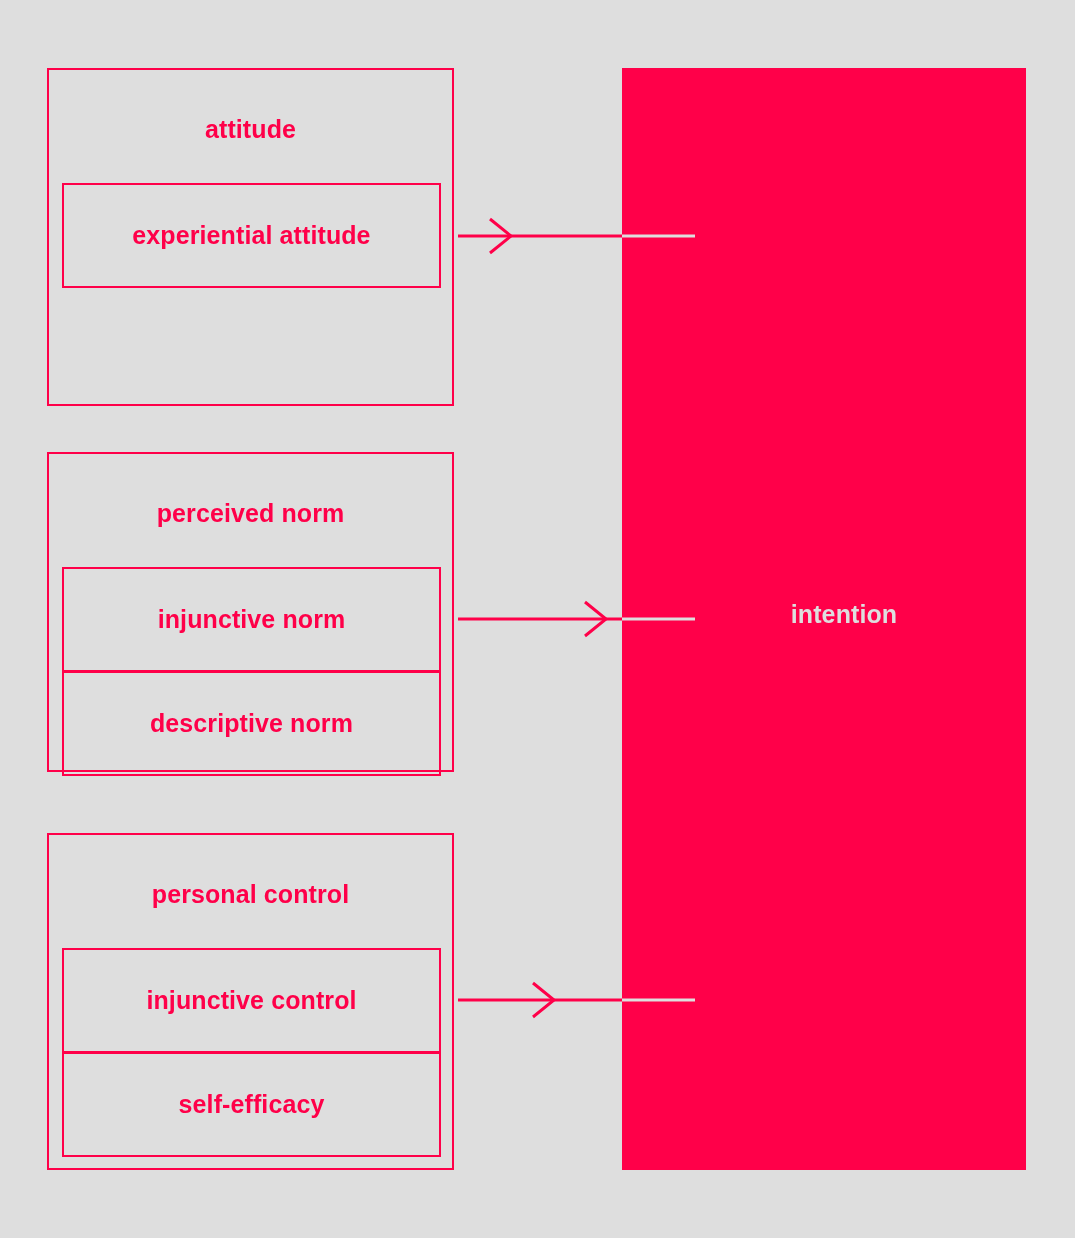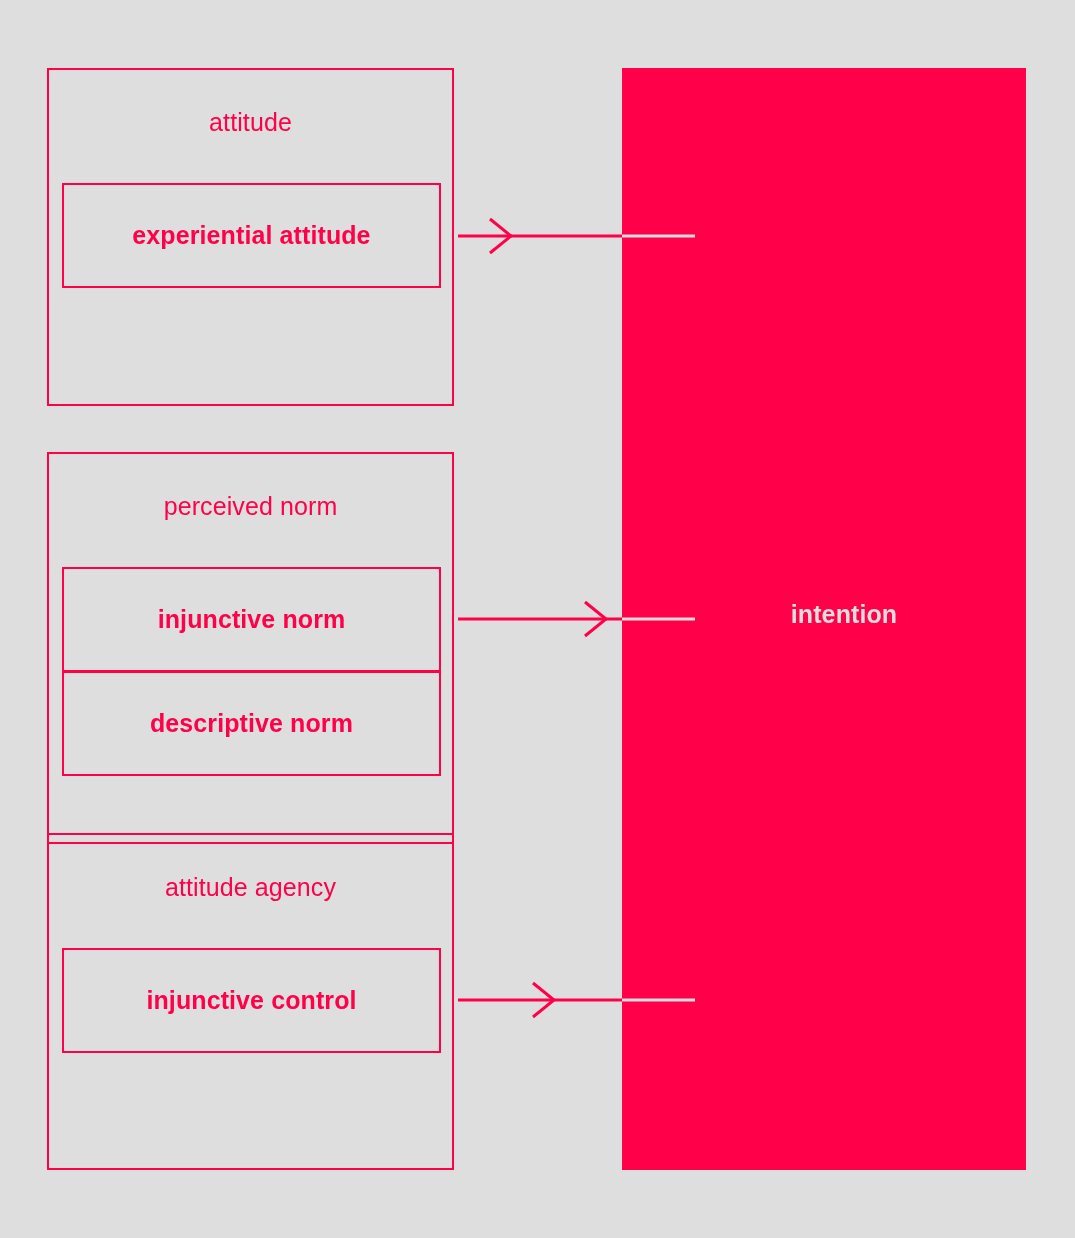--- a/index.html
+++ b/index.html
@@ -21,32 +21,32 @@
   
   .group-box {
     position: absolute;
     left: 47px;
     width: 407px;
     box-sizing: border-box;
     border: 2px solid #ff0049;
     background: transparent;
   }
   #group-0 { top: 68px;  height: 338px; }
-  #group-1 { top: 452px; height: 392px; }
+  #group-1 { top: 452px; height: 320px; }
   #group-2 { top: 833px; height: 337px; }
 
   .group-title {
     position: absolute;
     left: 0;
     right: 0;
-    top: 40px;
+    top: 47px;
     text-align: center;
     color: #ff0049;
     font-size: 25px;
-    font-weight: normal;
+    font-weight: bold;
     letter-spacing: 0.1px;
     line-height: 1;
   }
 
   
   .sub-stack {
     position: absolute;
     left: 13px;   
     top: 113px;   
     width: 379px; 
@@ -134,24 +134,27 @@
       <div class="sub-box second">
         <span class="sub-label">descriptive norm</span>
       </div>
       <div class="sub-box first">
         <span class="sub-label">injunctive norm</span>
       </div>
     </div>
   </div>
 
   <div class="group-box" id="group-2">
-    <div class="group-title">attitude agency</div>
+    <div class="group-title">personal control</div>
     <div class="sub-stack">
       <div class="sub-box first">
         <span class="sub-label">injunctive control</span>
+      </div>
+      <div class="sub-box second">
+        <span class="sub-label">self-efficacy</span>
       </div>
     </div>
   </div>
 
   <svg class="arrow-layer" viewBox="0 0 1075 1238" width="1075" height="1238">
 
     <g>
       <line x1="458" y1="236" x2="622" y2="236" stroke="#ff0049" stroke-width="3"></line>
       <polyline points="490,219 511,236 490,253" fill="none" stroke="#ff0049" stroke-width="3"></polyline>
       <line x1="622" y1="236" x2="695" y2="236" stroke="#dedede" stroke-width="3"></line>

